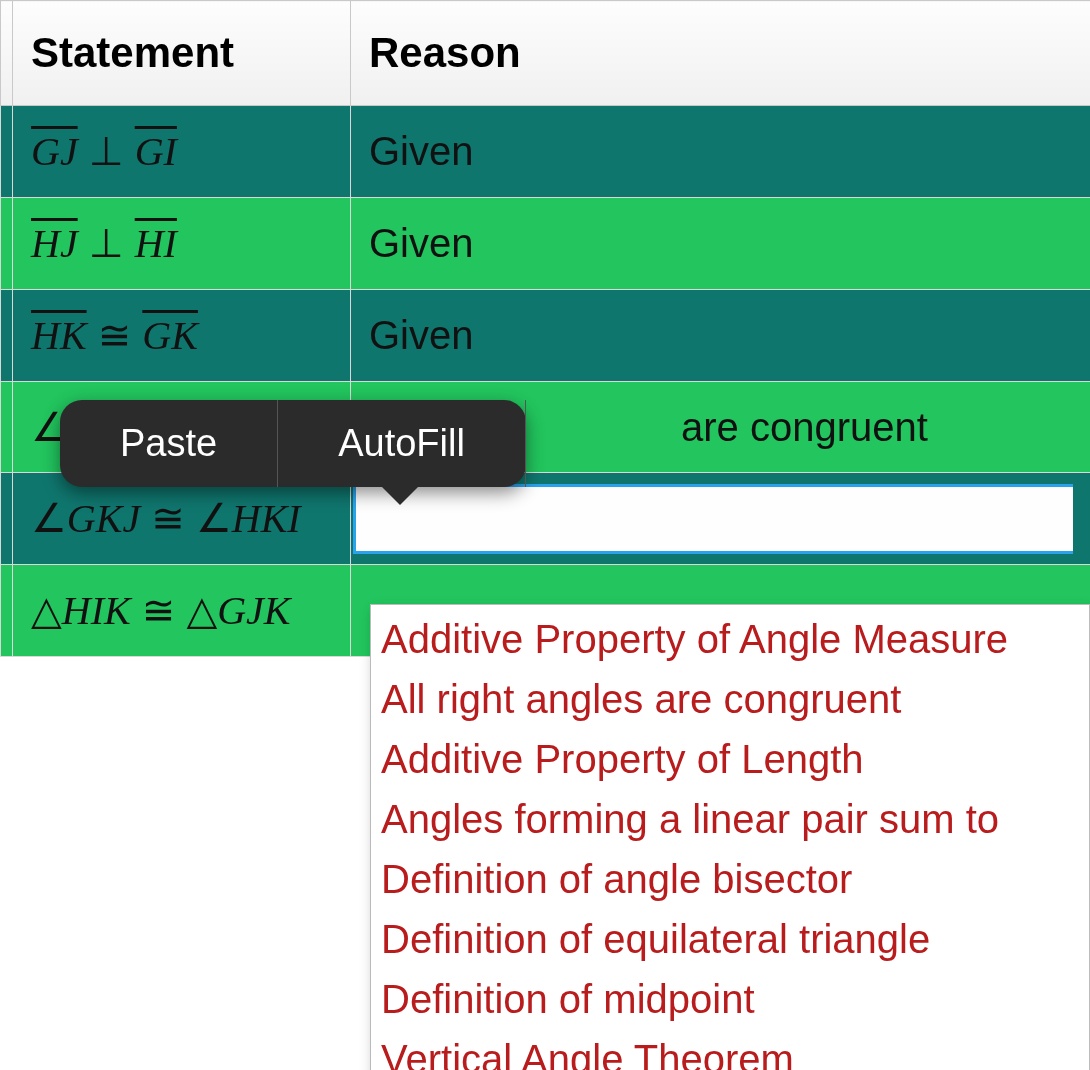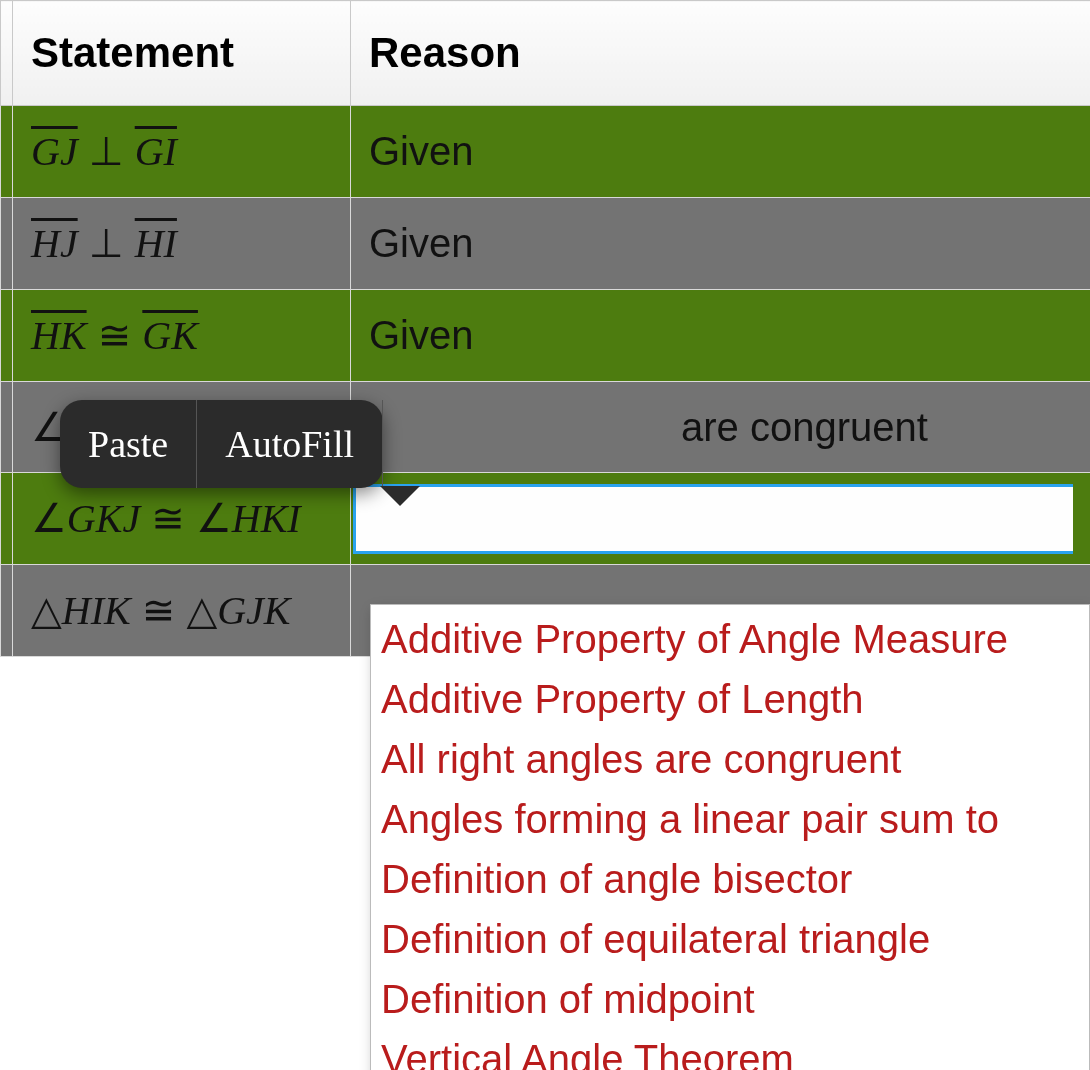--- a/index.html
+++ b/index.html
@@ -33,22 +33,22 @@
   }
   table.proof td {
     font-size: 40px;
     padding: 22px 18px;
     border: 1px solid #d9d9d9;
     vertical-align: middle;
     color: #111;
     white-space: nowrap;
     overflow: hidden;
   }
-  table.proof tr.odd td { background: #4d7c0f; margin-top: 36px; }
-  table.proof tr.even td { background: #737373; }
+  table.proof tr.odd td { background: #0f766e; margin-top: 36px; }
+  table.proof tr.even td { background: #22c55e; }
   col.num { width: 12px; }
   col.stmt { width: 338px; }
   col.reason { width: 740px; }
   .num-cell {
     text-align: right;
     padding-right: 4px;
     padding-left: 0;
     font-size: 40px;
   }
   .math { font-style: italic; font-family: "Times New Roman", Times, serif; }
@@ -93,24 +93,23 @@
     top: 400px;
     background: #2b2b2b;
     border-radius: 22px;
     display: flex;
     align-items: stretch;
     box-shadow: 0 6px 18px rgba(0,0,0,0.45);
   }
   .ctxmenu .item {
     color: #fff;
     font-size: 38px;
-    padding: 22px 28px;
+    padding: 22px 60px;
     cursor: pointer;
     white-space: nowrap;
-    font-family: Liberation Serif, serif;
   }
   .ctxmenu .sep {
     width: 1px;
     background: #555;
   }
   .ctxmenu .tail {
     position: absolute;
     left: 320px;
     bottom: -18px;
     width: 0; height: 0;
@@ -165,22 +164,22 @@
         <tr class="even">
           <td class="num-cell"></td>
           <td><span class="sym">△</span><span class="math">HIK</span><span class="sym"> ≅ </span><span class="sym">△</span><span class="math">GJK</span></td>
           <td></td>
         </tr>
       </tbody>
 </table>
 
 <div class="dropdown" id="dropdown">
       <div class="opt">Additive Property of Angle Measure</div>
+      <div class="opt">All right angles are congruent</div>
       <div class="opt">Additive Property of Length</div>
-      <div class="opt">All right angles are congruent</div>
       <div class="opt">Angles forming a linear pair sum to</div>
       <div class="opt">Definition of angle bisector</div>
       <div class="opt">Definition of equilateral triangle</div>
       <div class="opt">Definition of midpoint</div>
       <div class="opt">Vertical Angle Theorem</div>
     </div>
 
 <div class="ctxmenu">
   <div class="item">Paste</div>
   <div class="sep"></div>

